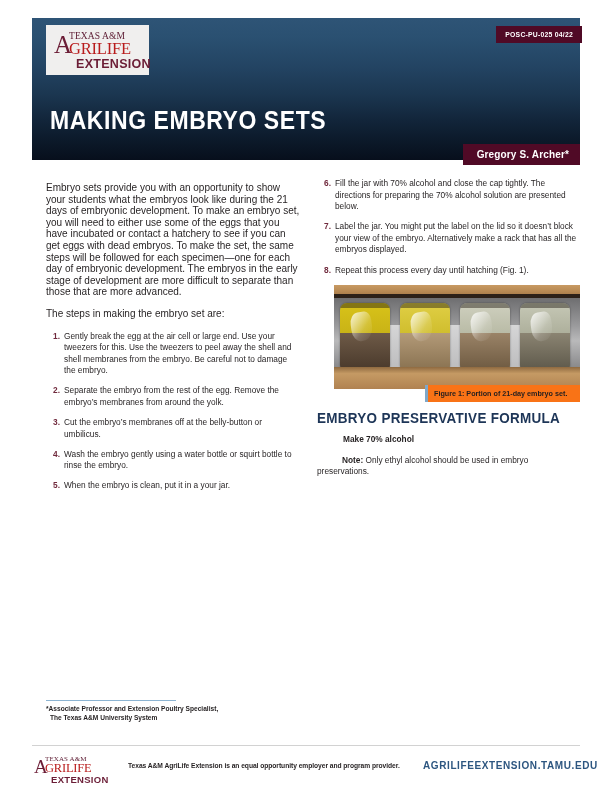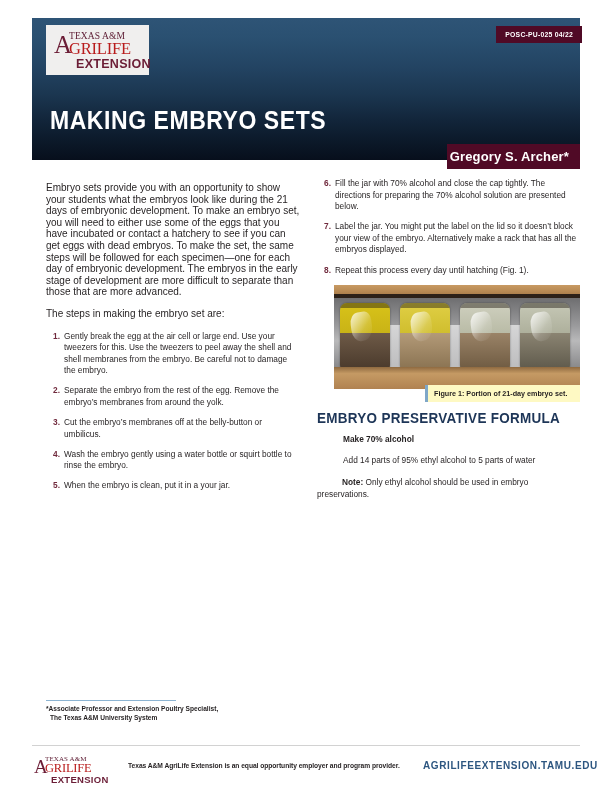--- a/index.html
+++ b/index.html
@@ -111,24 +111,24 @@
     transform-origin: left center;
     z-index: 6;
     white-space: nowrap;
   }
   .author-badge {
     position: absolute;
     right: 32px;
     top: 144px;
     background: #500a26;
     color: #ffffff;
-    font-size: 13px;
+    font-size: 10px;
     font-weight: bold;
     letter-spacing: 0.15px;
-    padding: 5px 11px 5px 3px;
+    padding: 5px 11px 5px 14px;
     z-index: 7;
     white-space: nowrap;
   }
 
   
   .col-left {
     position: absolute;
     left: 46px;
     top: 182px;
     width: 254px;
@@ -248,21 +248,21 @@
   }
   .g1 { left: 56px; }
   .g2 { left: 116px; }
   .g3 { left: 176px; }
 
   .fig-caption {
     position: absolute;
     left: 91px;
     bottom: -13px;
     width: 155px;
-    background: #fef9c3;
+    background: #f97316;
     border-left: 3px solid #7fa7c8;
     padding: 4px 4px 4px 6px;
     font-size: 7.2px;
     font-weight: bold;
     line-height: 9px;
     color: #231f20;
     z-index: 4;
     white-space: nowrap;
   }
 
@@ -445,21 +445,20 @@
           <div class="glint"></div>
       </div>
       <div class="shelf-bottom"></div>
     </div>
     <div class="fig-caption">Figure 1: Portion of 21-day embryo set.</div>
   </div>
 
   <div style="position:absolute; left:0; top:232px; width:263px;">
     <h2 class="section-head">EMBRYO PRESERVATIVE FORMULA</h2>
     <p class="formula-line b">Make 70% alcohol</p>
-    <p class="formula-line" style="margin-bottom:11px;">Add 14 parts of 95% ethyl alcohol to 5 parts of water</p>
     <p class="note-line"><b>Note:</b><span> Only ethyl alcohol should be used in embryo preservations.</span></p>
   </div>
 </div>
 
 <div class="footnote-rule"></div>
 <div class="footnote">
   <span>*Associate Professor and Extension Poultry Specialist,</span>
   <span class="ln2">The Texas A&amp;M University System</span>
 </div>
 

